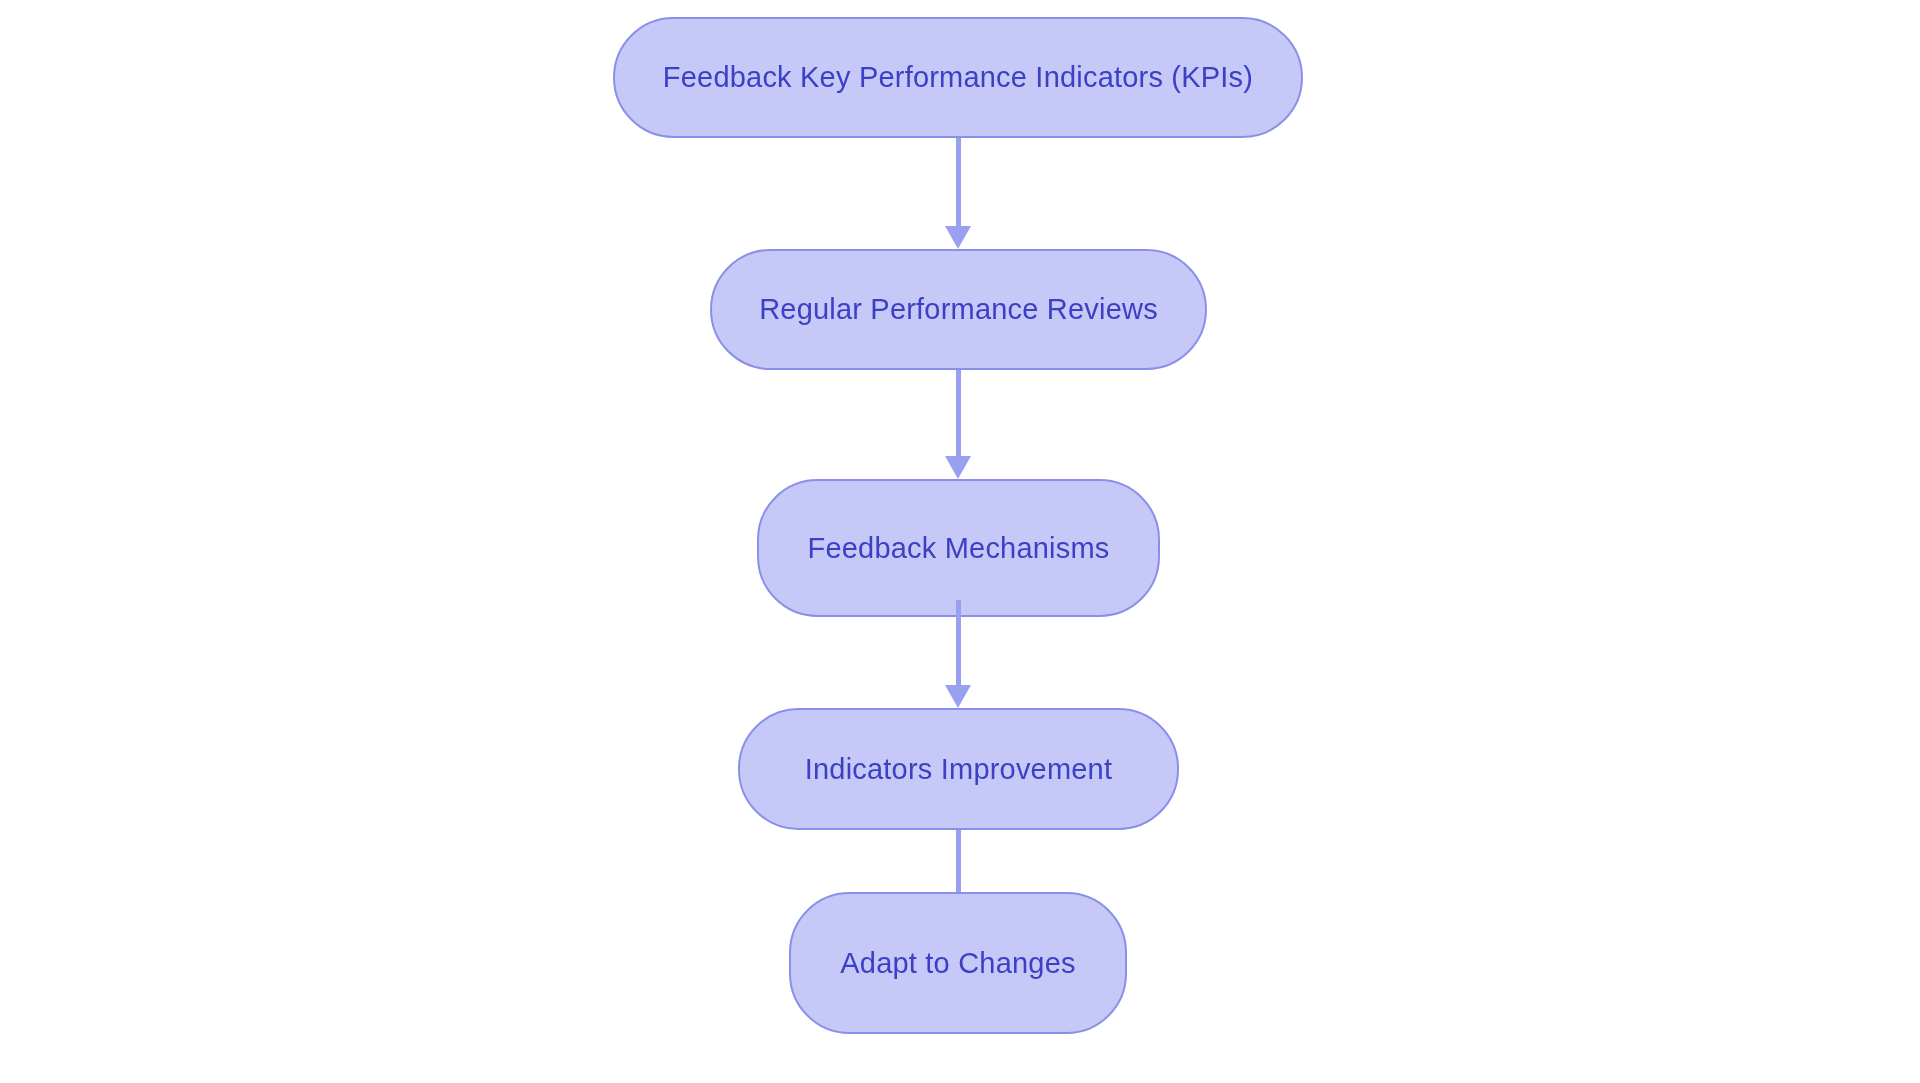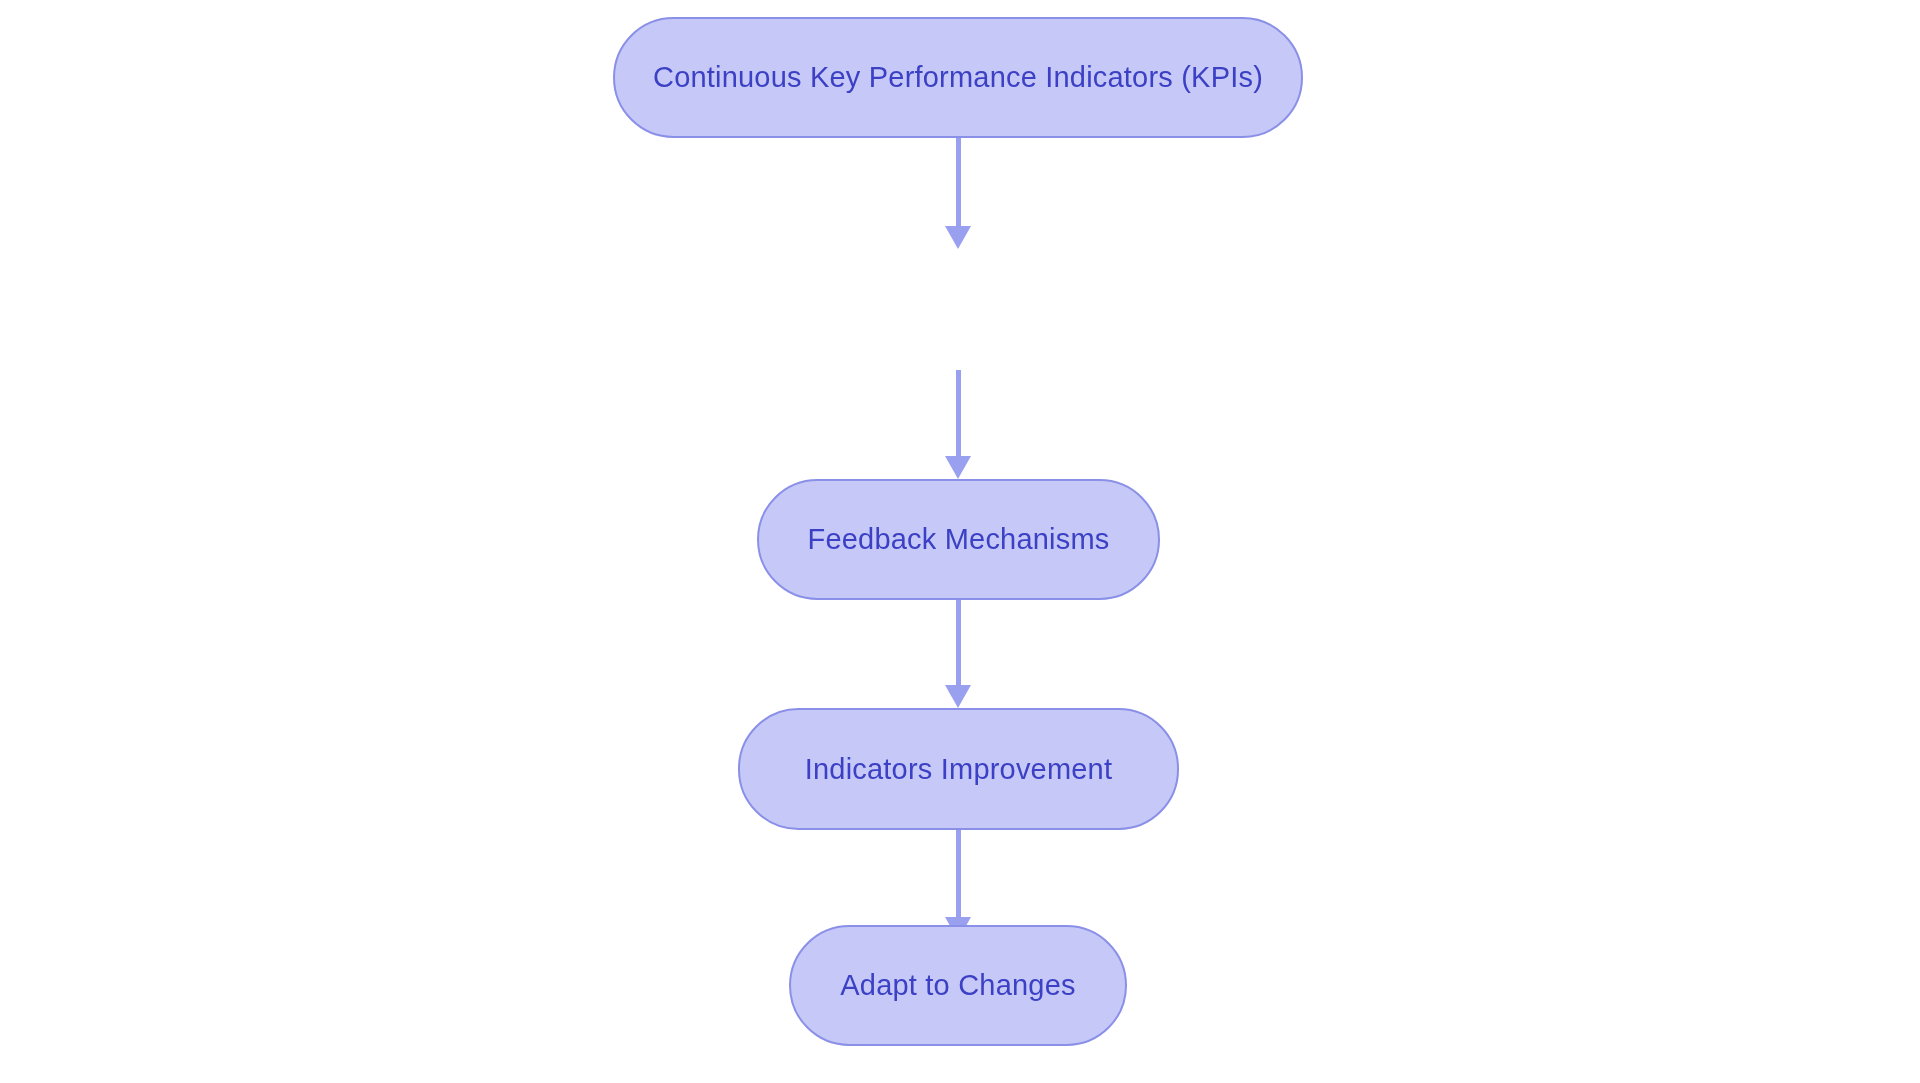--- a/index.html
+++ b/index.html
@@ -63,49 +63,52 @@
     border-right: 13px solid transparent;
     border-top: 23px solid var(--arrow);
   }
 </style>
 </head>
 <body>
 
 <div class="canvas">
 
   <div class="flow-node" style="left:613px; top:17px; width:690px; height:121px;">
-    <span class="node-label">Continuous Key Performance Indicators (KPIs)</span>
+    <span class="node-label">Feedback Key Performance Indicators (KPIs)</span>
   </div>
 
   <div class="flow-arrow" style="left:945px; top:138px; height:111px;">
     <span class="arrow-line"></span>
     <span class="arrow-head"></span>
   </div>
 
+  <div class="flow-node" style="left:710px; top:249px; width:497px; height:121px;">
+    <span class="node-label">Regular Performance Reviews</span>
+  </div>
 
   <div class="flow-arrow" style="left:945px; top:370px; height:109px;">
     <span class="arrow-line"></span>
     <span class="arrow-head"></span>
   </div>
 
-  <div class="flow-node" style="left:757px; top:479px; width:403px; height:121px;">
+  <div class="flow-node" style="left:757px; top:479px; width:403px; height:138px;">
     <span class="node-label">Feedback Mechanisms</span>
   </div>
 
   <div class="flow-arrow" style="left:945px; top:600px; height:108px;">
     <span class="arrow-line"></span>
     <span class="arrow-head"></span>
   </div>
 
   <div class="flow-node" style="left:738px; top:708px; width:441px; height:122px;">
     <span class="node-label">Indicators Improvement</span>
   </div>
 
   <div class="flow-arrow" style="left:945px; top:830px; height:110px;">
     <span class="arrow-line"></span>
     <span class="arrow-head"></span>
   </div>
 
-  <div class="flow-node" style="left:789px; top:925px; width:338px; height:121px;">
+  <div class="flow-node" style="left:789px; top:892px; width:338px; height:142px;">
     <span class="node-label">Adapt to Changes</span>
   </div>
 
 </div>
 
 </body></html>

